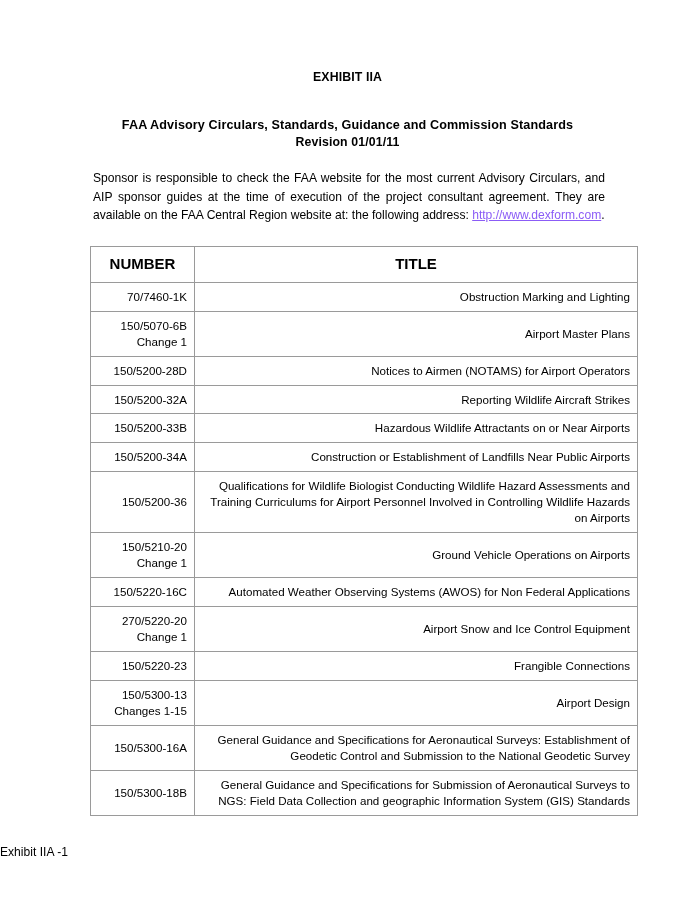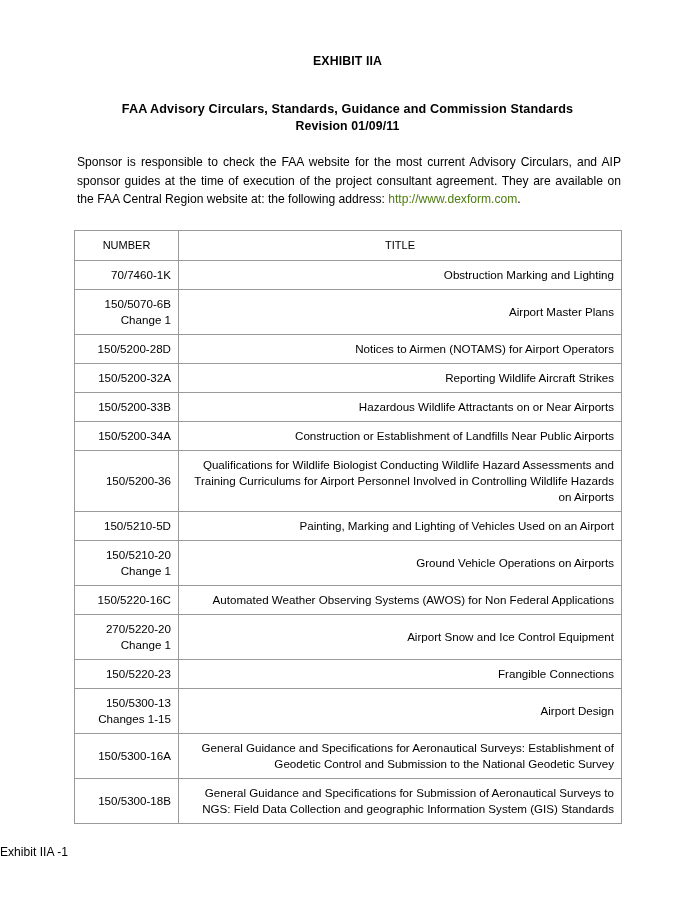--- a/index.html
+++ b/index.html
@@ -12,21 +12,21 @@
     height: 900px;
     font-family: "Liberation Sans", sans-serif;
     color: #000000;
     position: relative;
     overflow: hidden;
   }
   .page {
     width: 695px;
     height: 900px;
     box-sizing: border-box;
-    padding: 0;
+    padding: 16px;
     position: relative;
   }
 
   
   .heading {
     text-align: center;
     padding-top: 53px;
     line-height: 1.32;
   }
   .heading-line {
@@ -71,23 +71,23 @@
     border-bottom: 1px solid #9a9a9a;
     background: #ffffff;
     padding: 6px 7px 6px 7px;
     font-size: 11.6px;
     line-height: 1.38;
     vertical-align: middle;
     text-align: right;
     font-weight: normal;
   }
   table.ac-table th {
-    font-weight: normal;
+    font-weight: bold;
     text-align: center;
-    font-size: 11px;
+    font-size: 15px;
     padding-top: 7px;
     padding-bottom: 7px;
   }
   col.col-number { width: 104px; }
   col.col-title  { width: 443px; }
 
   td.num {
     white-space: pre-line;
   }
 
@@ -102,24 +102,24 @@
   }
 </style>
 </head>
 <body>
 
 <div class="page">
 
   <div class="heading">
     <div class="heading-line">EXHIBIT IIA</div>
     <div class="heading-line wide">FAA Advisory Circulars, Standards, Guidance and Commission Standards</div>
-    <div class="heading-line">Revision 01/09/11</div>
+    <div class="heading-line">Revision 01/01/11</div>
   </div>
 
-  <p class="intro"><span>Sponsor is responsible to check the FAA website for the most current Advisory Circulars, and AIP sponsor guides at the time of execution of the project consultant agreement. They are available on the FAA Central Region website at: the following address: </span><a class="link" href="#" style="color: #4d7c0f;">http://www.dexform.com</a><span>.</span></p>
+  <p class="intro"><span>Sponsor is responsible to check the FAA website for the most current Advisory Circulars, and AIP sponsor guides at the time of execution of the project consultant agreement. They are available on the FAA Central Region website at: the following address: </span><a class="link" href="#" style="color: #8b5cf6; text-decoration: underline;">http://www.dexform.com</a><span>.</span></p>
 
   <div class="table-wrap">
     <table class="ac-table">
       <colgroup>
         <col class="col-number">
         <col class="col-title">
       </colgroup>
       <thead>
         <tr>
           <th>NUMBER</th>
@@ -150,24 +150,20 @@
           </tr>
           <tr>
             <td class="num">150/5200-34A</td>
             <td>Construction or Establishment of Landfills Near Public Airports</td>
           </tr>
           <tr>
             <td class="num">150/5200-36</td>
             <td>Qualifications for Wildlife Biologist Conducting Wildlife Hazard Assessments and Training Curriculums for Airport Personnel Involved in Controlling Wildlife Hazards on Airports</td>
           </tr>
           <tr>
-            <td class="num">150/5210-5D</td>
-            <td>Painting, Marking and Lighting of Vehicles Used on an Airport</td>
-          </tr>
-          <tr>
             <td class="num">150/5210-20
 Change 1</td>
             <td>Ground Vehicle Operations on Airports</td>
           </tr>
           <tr>
             <td class="num">150/5220-16C</td>
             <td>Automated Weather Observing Systems (AWOS) for Non Federal Applications</td>
           </tr>
           <tr>
             <td class="num">270/5220-20

